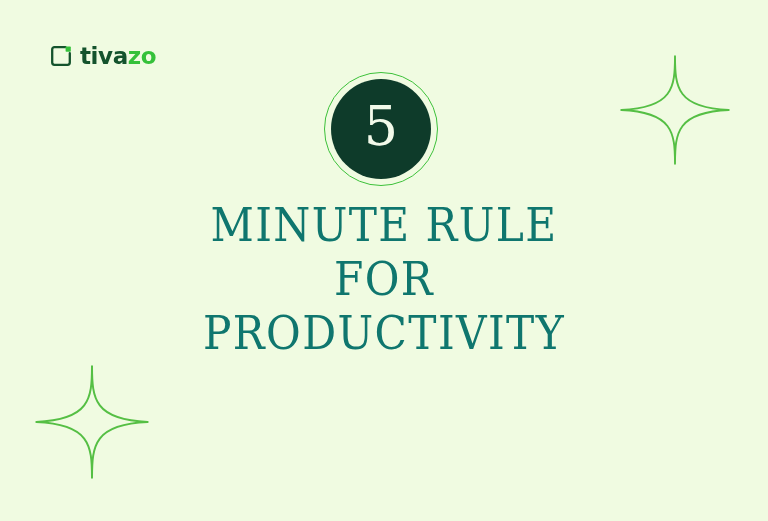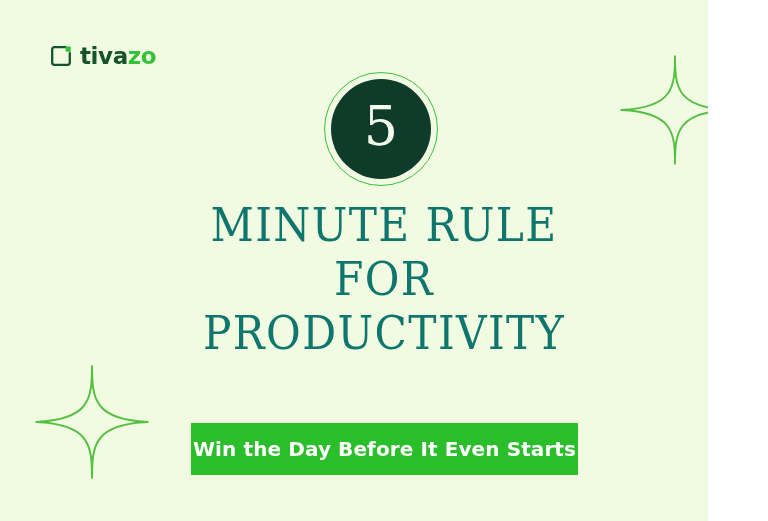--- a/index.html
+++ b/index.html
@@ -7,21 +7,21 @@
     padding: 0;
   }
   body {
     width: 768px;
     height: 521px;
     overflow: hidden;
     font-family: "Liberation Sans", sans-serif;
   }
   #poster {
     position: relative;
-    width: 708px;
+    width: 768px;
     height: 521px;
     background: #f0fbe1;
     overflow: hidden;
   }
 
   
   #logo {
     position: absolute;
     left: 49px;
     top: 44px;
@@ -166,23 +166,20 @@
       <span id="badge-number">5</span>
     </div>
   </div>
 
   <div id="headline">
     <span class="hl-line">MINUTE RULE</span>
     <span class="hl-line">FOR</span>
     <span class="hl-line">PRODUCTIVITY</span>
   </div>
 
-  <button id="cta">
-    <span id="cta-label">Win the Day Before It Even Starts</span>
-  </button>
 
   <span class="sparkle" id="sparkle-top-right">
     <svg width="112" height="112" viewBox="0 0 100 100" aria-hidden="true">
       <path d="M50 2 C50 30 52 48 98 50 C52 52 50 70 50 98 C50 70 48 52 2 50 C48 48 50 30 50 2 Z" fill="none" stroke="#55bf44" stroke-width="1.7" stroke-linejoin="round"></path>
     </svg>
   </span>
 
   <span class="sparkle" id="sparkle-bottom-left">
     <svg width="116" height="116" viewBox="0 0 100 100" aria-hidden="true">
       <path d="M50 2 C50 30 52 48 98 50 C52 52 50 70 50 98 C50 70 48 52 2 50 C48 48 50 30 50 2 Z" fill="none" stroke="#55bf44" stroke-width="1.7" stroke-linejoin="round"></path>

